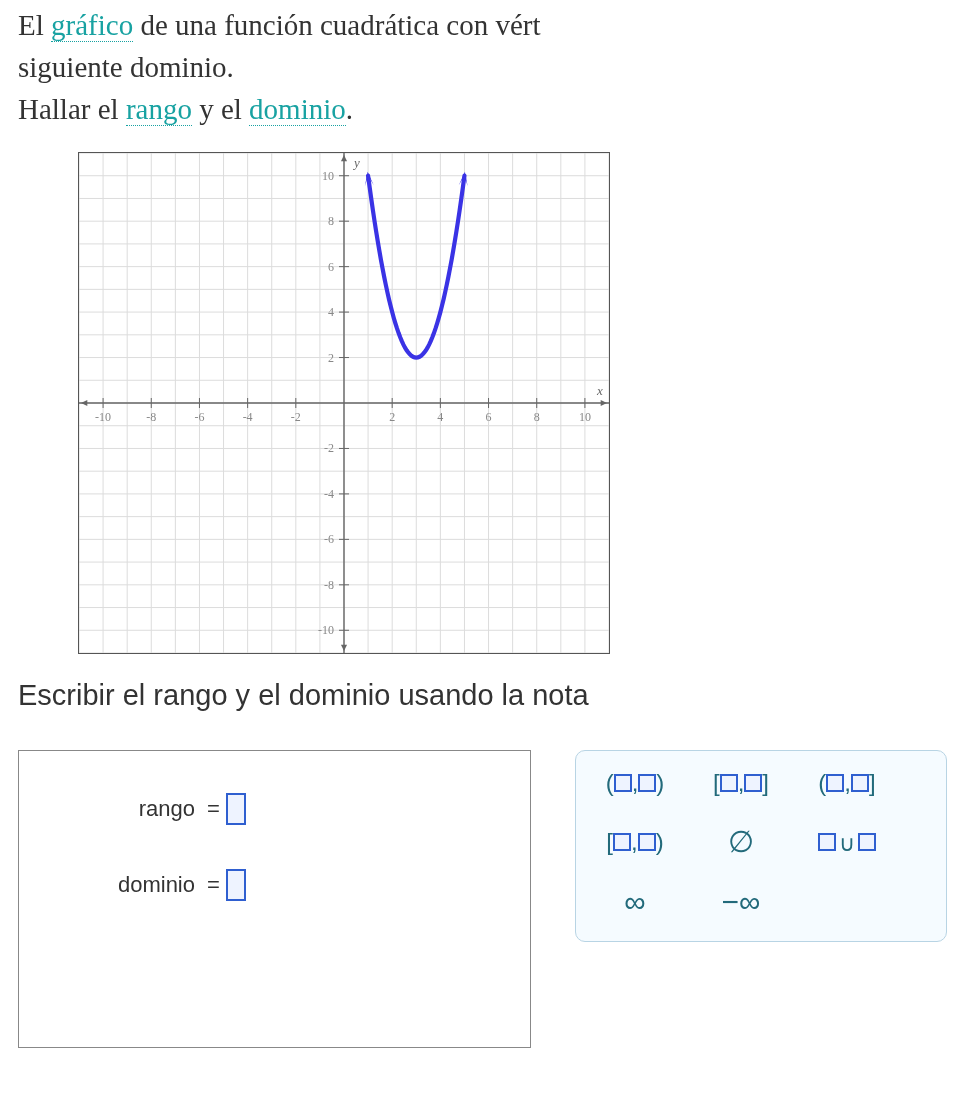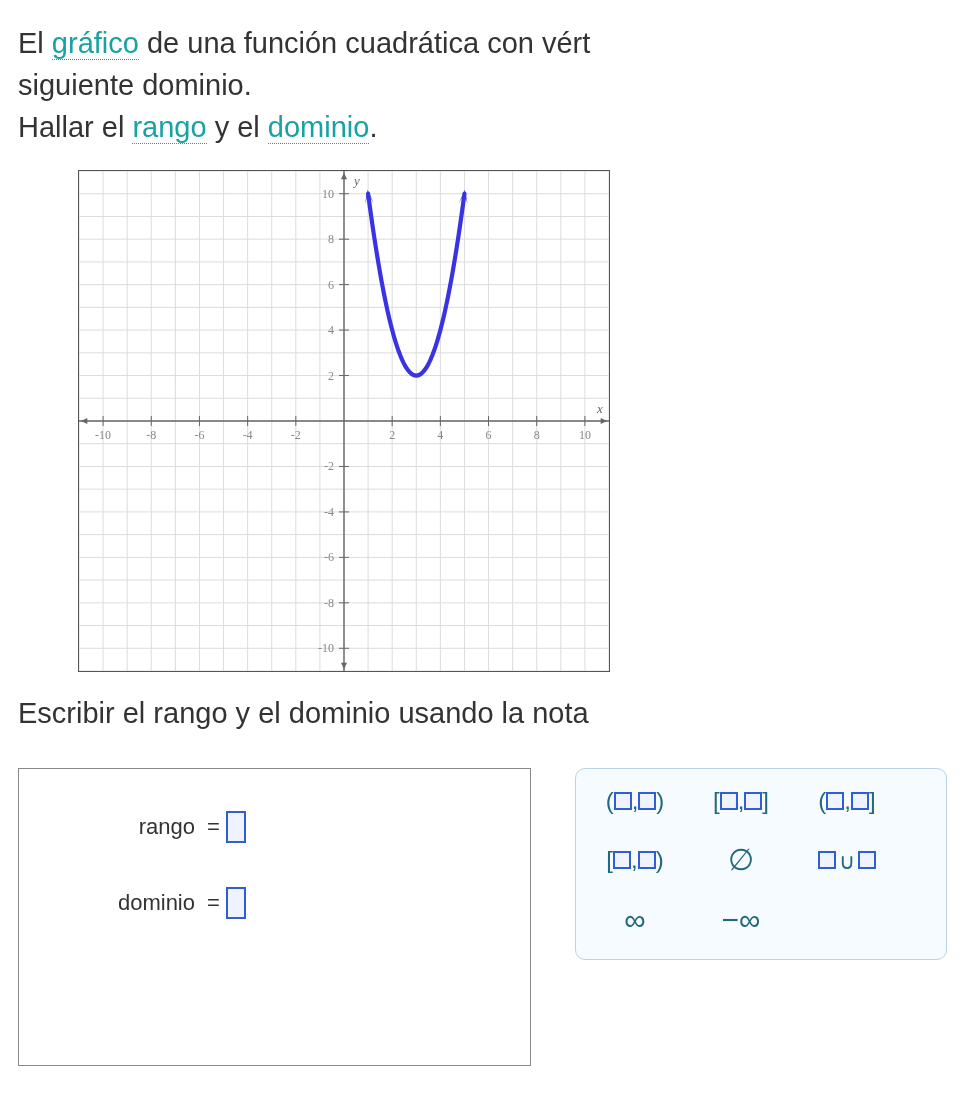--- a/index.html
+++ b/index.html
@@ -11,21 +11,22 @@
     width: 965px;
   }
   .page {
     padding: 0 18px 30px 18px;
     width: 929px;
   }
   .prompt {
     font-size: 29px;
     line-height: 1.45;
     color: #333;
-    margin-top: 22px;
+    margin-top: 4px;
+    font-family: Liberation Serif, serif;
   }
   .prompt a.kw {
     color: #18a2a2;
     border-bottom: 1px dotted #18a2a2;
     text-decoration: none;
     cursor: pointer;
   }
 
   
   .graph-wrap {

